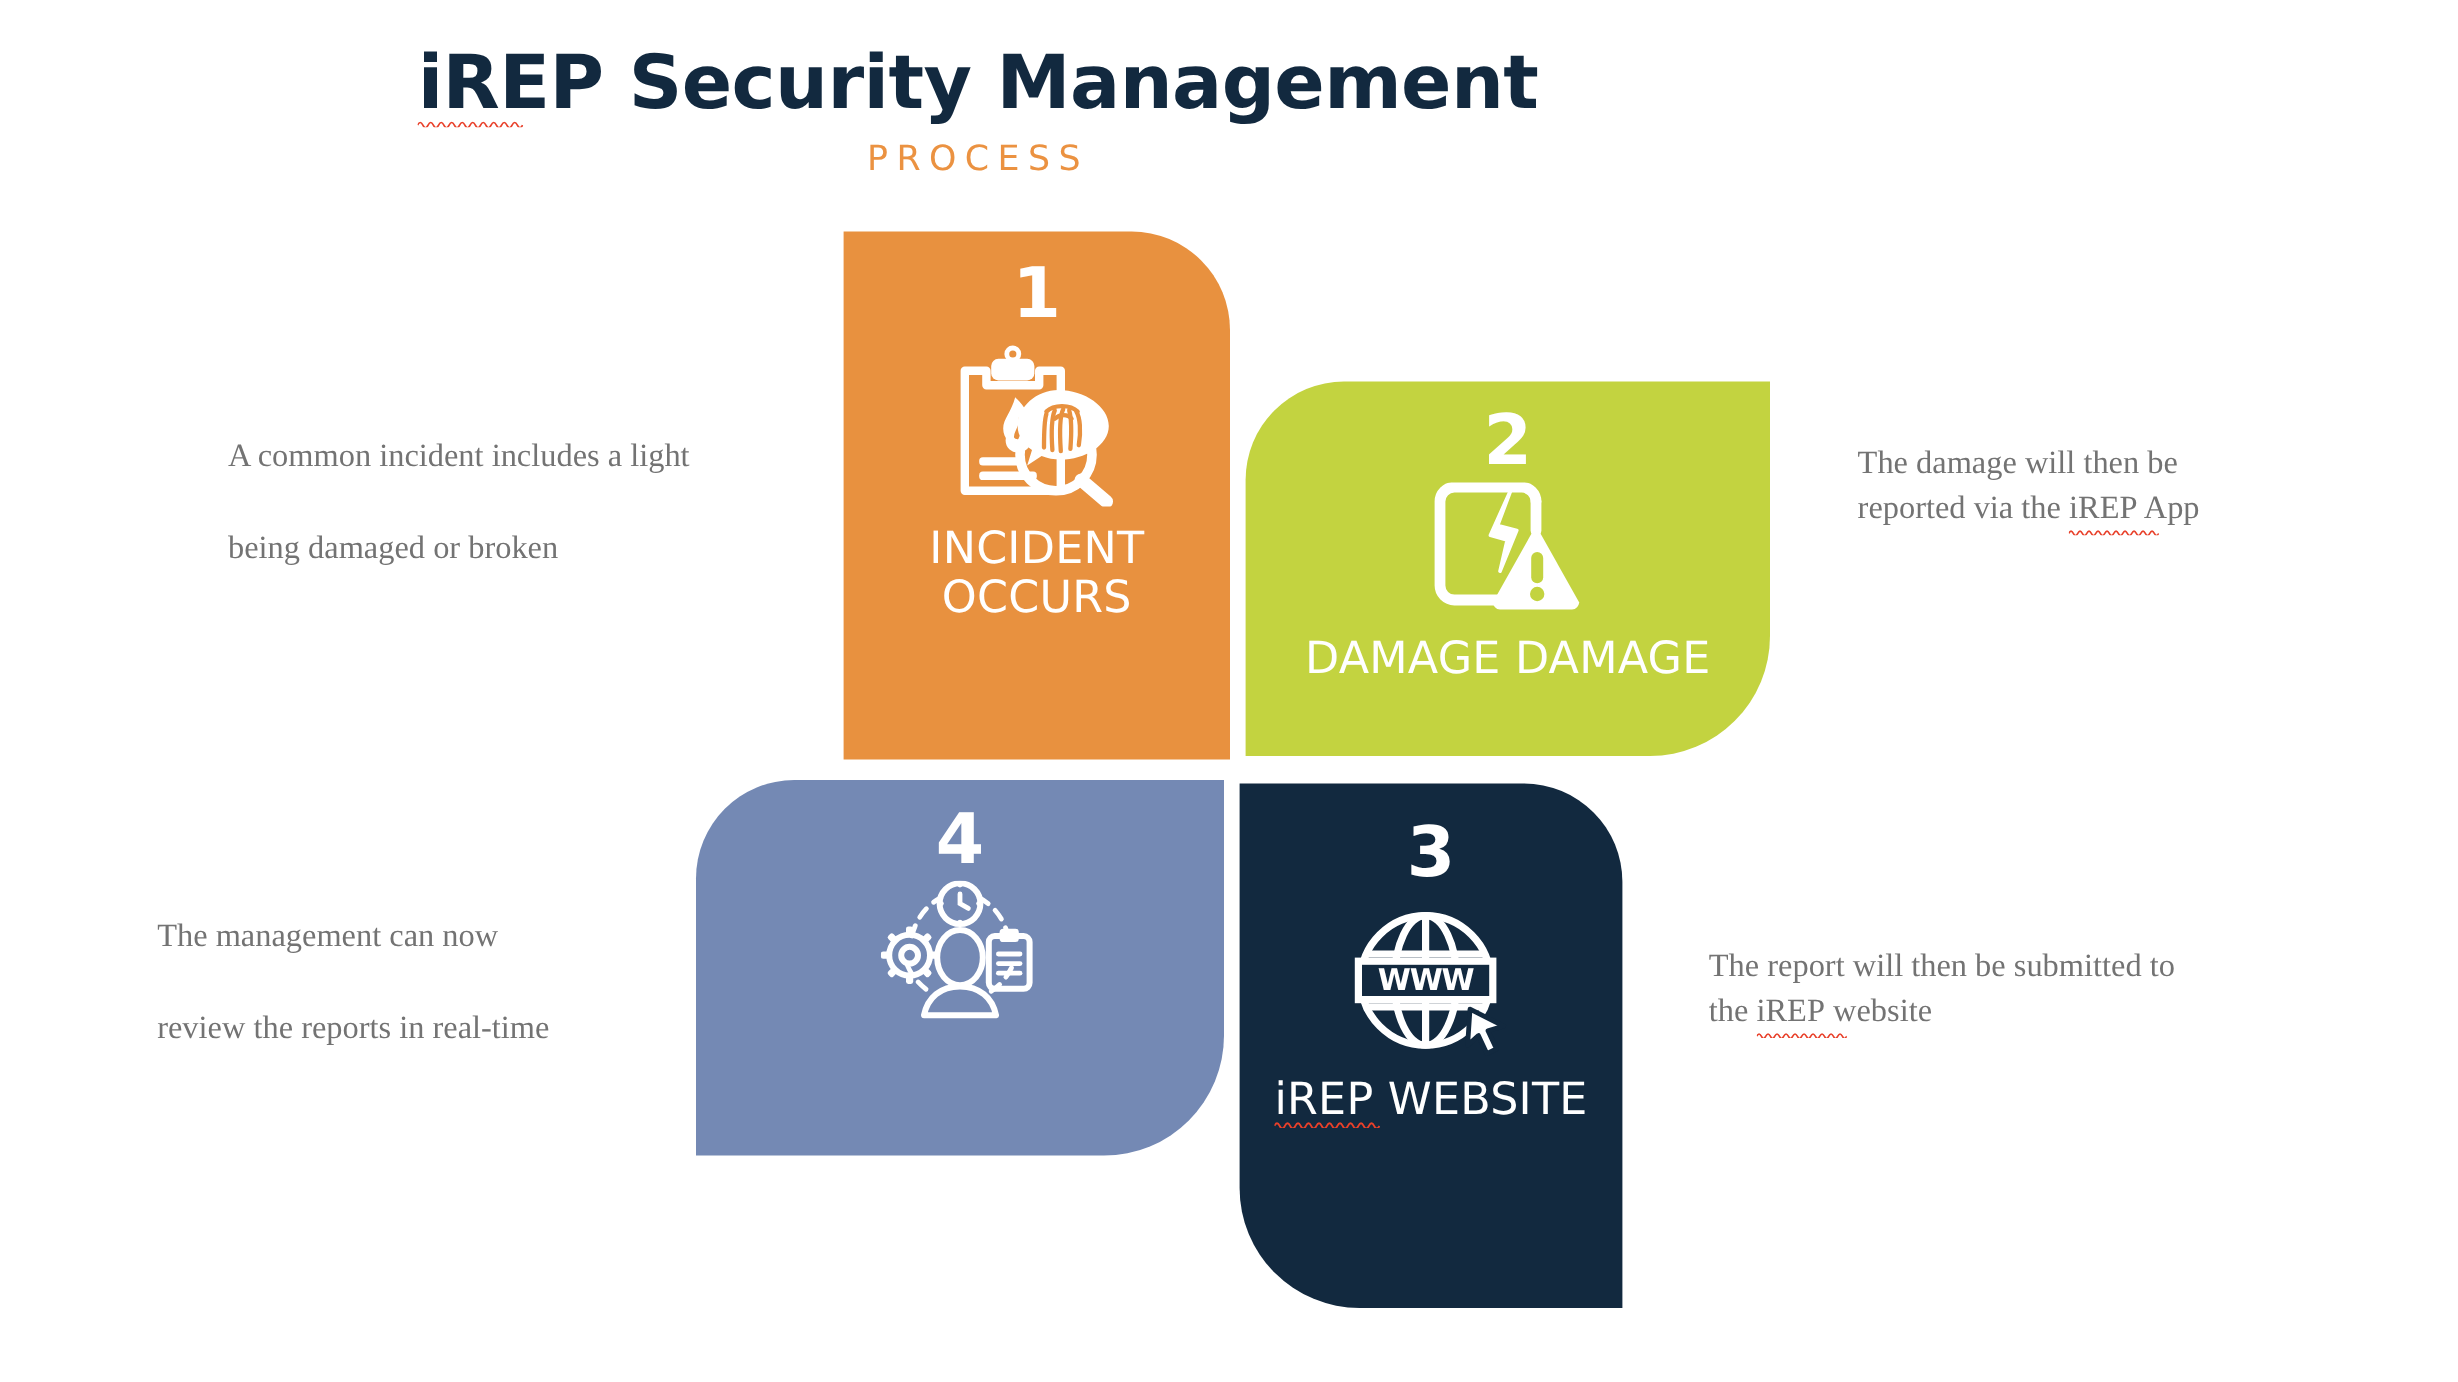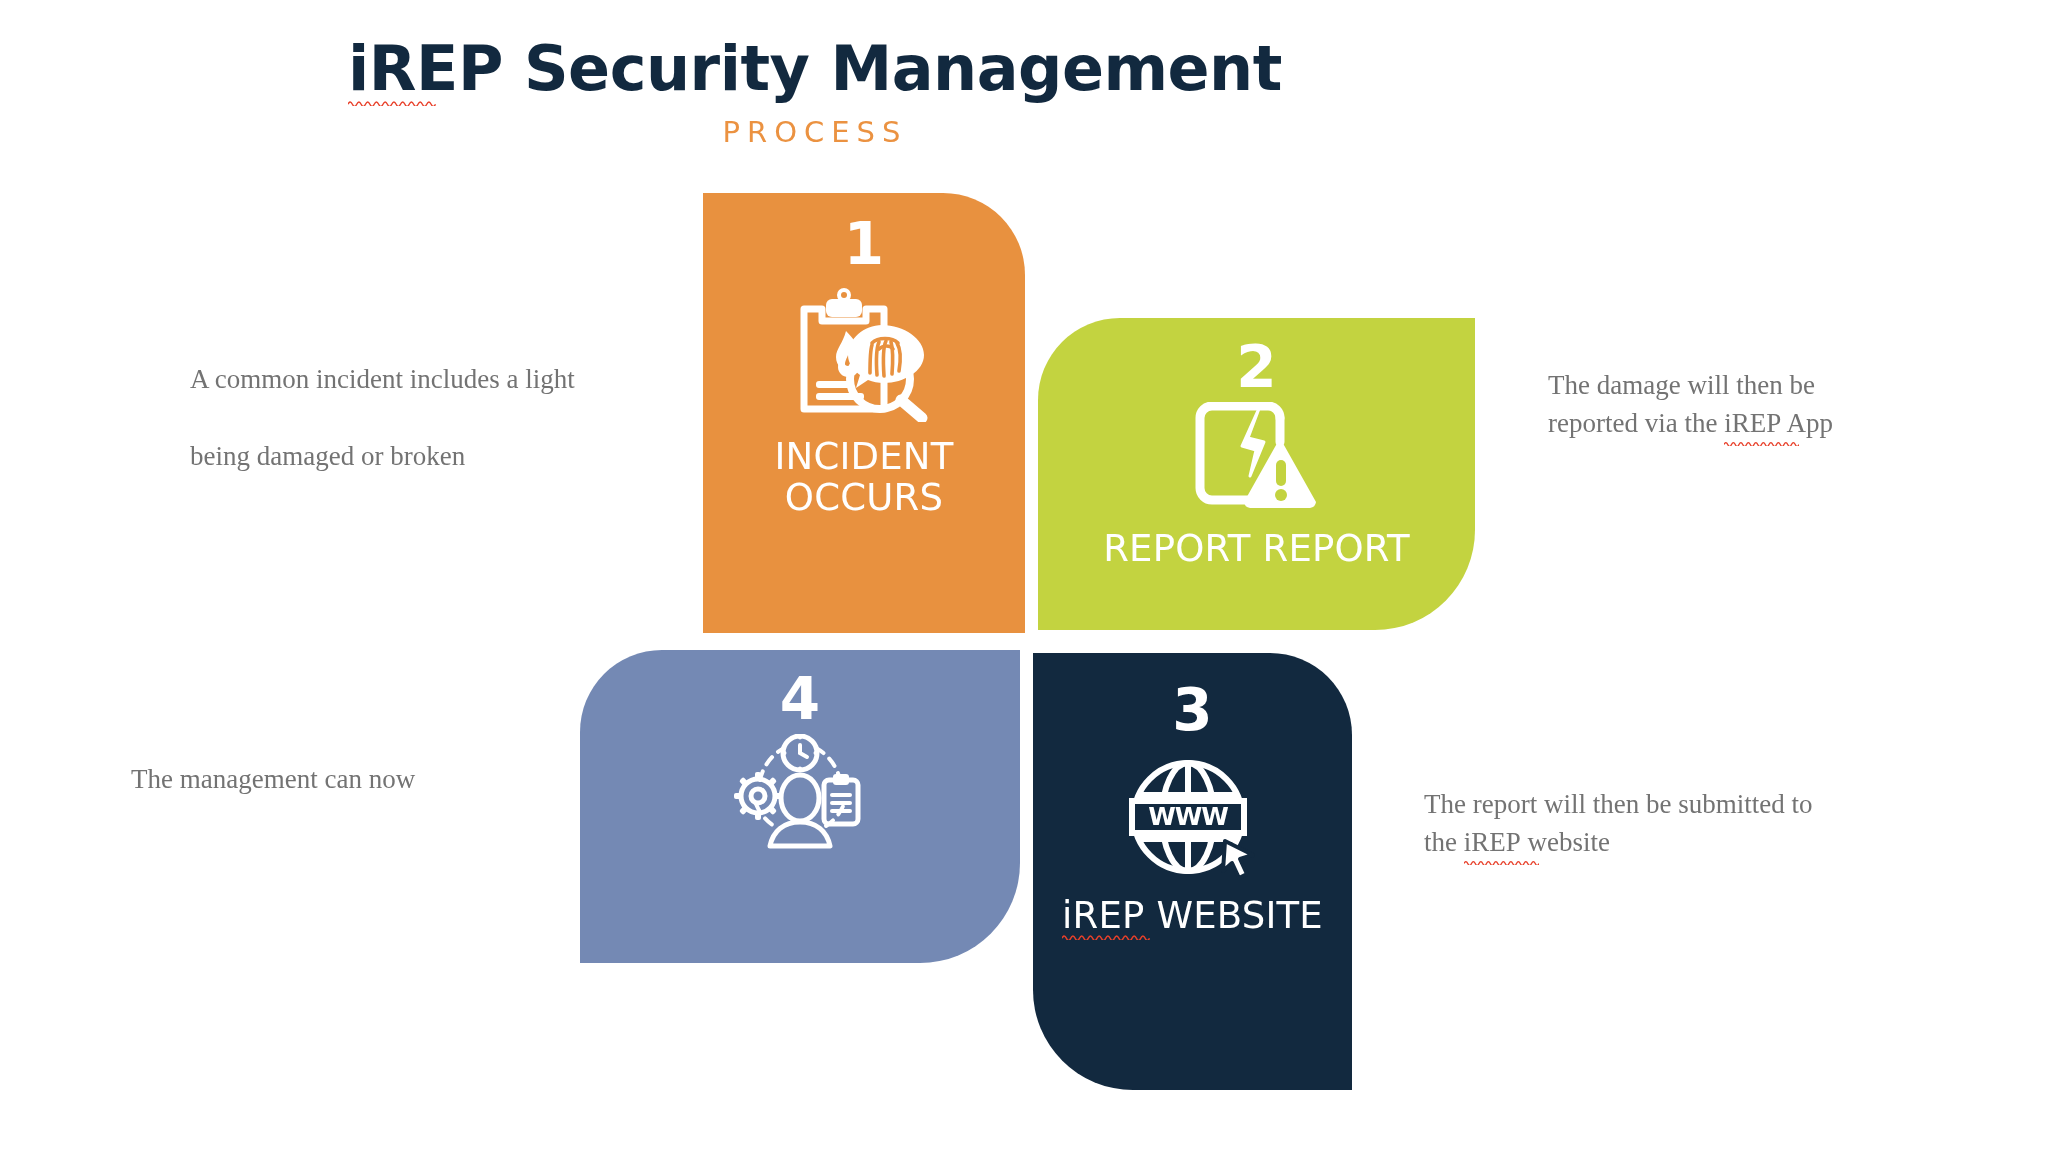--- a/index.html
+++ b/index.html
@@ -245,21 +245,21 @@
         <path d="M86 16 A12 12 0 0 0 74 4 H18 A12 12 0 0 0 6 16 V86 A12 12 0 0 0 18 98 H56" fill="none" stroke="#ffffff" stroke-width="9" stroke-linecap="round" stroke-linejoin="round"></path>
         <path d="M86 16 V40" fill="none" stroke="#ffffff" stroke-width="9" stroke-linecap="round"></path>
 
         <path d="M66 4 L54 36 L70 40 L56 74 L62 48 L48 44 Z" fill="#ffffff" stroke="#ffffff" stroke-width="3" stroke-linejoin="round"></path>
 
         <path d="M86 36 L122 100 A7 7 0 0 1 116 106 H56 A7 7 0 0 1 50 100 Z" fill="#ffffff"></path>
         <rect x="82" y="58" width="10" height="26" rx="5" fill="#c3d340"></rect>
         <circle cx="87" cy="93" r="6" fill="#c3d340"></circle>
       </svg>
     </div>
-    <div class="plabel">REPORT REPORT</div>
+    <div class="plabel">DAMAGE DAMAGE</div>
   </div>
 
   <div class="panel" id="panel-3">
     <div class="num">3</div>
     <div class="icon-wrap">
       <svg width="130" height="128" viewBox="0 0 130 128">
         <g fill="none" stroke="#ffffff" stroke-width="6">
           <circle cx="60" cy="62" r="54"></circle>
           <ellipse cx="60" cy="62" rx="26" ry="54"></ellipse>
           <line x1="60" y1="8" x2="60" y2="116"></line>
@@ -342,15 +342,16 @@
         <path d="M0 6 Q2.5 1 5 6 T10 6 T15 6 T20 6 T25 6 T30 6 T35 6 T40 6 T45 6 T50 6 T55 6 T60 6 T65 6 T70 6 T75 6 T80 6 T85 6 T90 6 T95 6 T100 6" fill="none" stroke="#e8402a" stroke-width="1.8"></path>
       </svg></span><span> App</span></div>
 
   <div class="caption" id="caption-3"><span>The report will then be submitted to
 the </span><span class="spell"><span>iREP</span><svg class="squig" viewBox="0 0 100 8" preserveAspectRatio="none">
         <path d="M0 6 Q2.5 1 5 6 T10 6 T15 6 T20 6 T25 6 T30 6 T35 6 T40 6 T45 6 T50 6 T55 6 T60 6 T65 6 T70 6 T75 6 T80 6 T85 6 T90 6 T95 6 T100 6" fill="none" stroke="#e8402a" stroke-width="1.8"></path>
       </svg></span><span> website</span></div>
 
   <div class="caption" id="caption-4">
     <span>The management can now</span><br>
+    <span>review the reports in real-time</span>
   </div>
 
 </div>
 
 </body></html>

